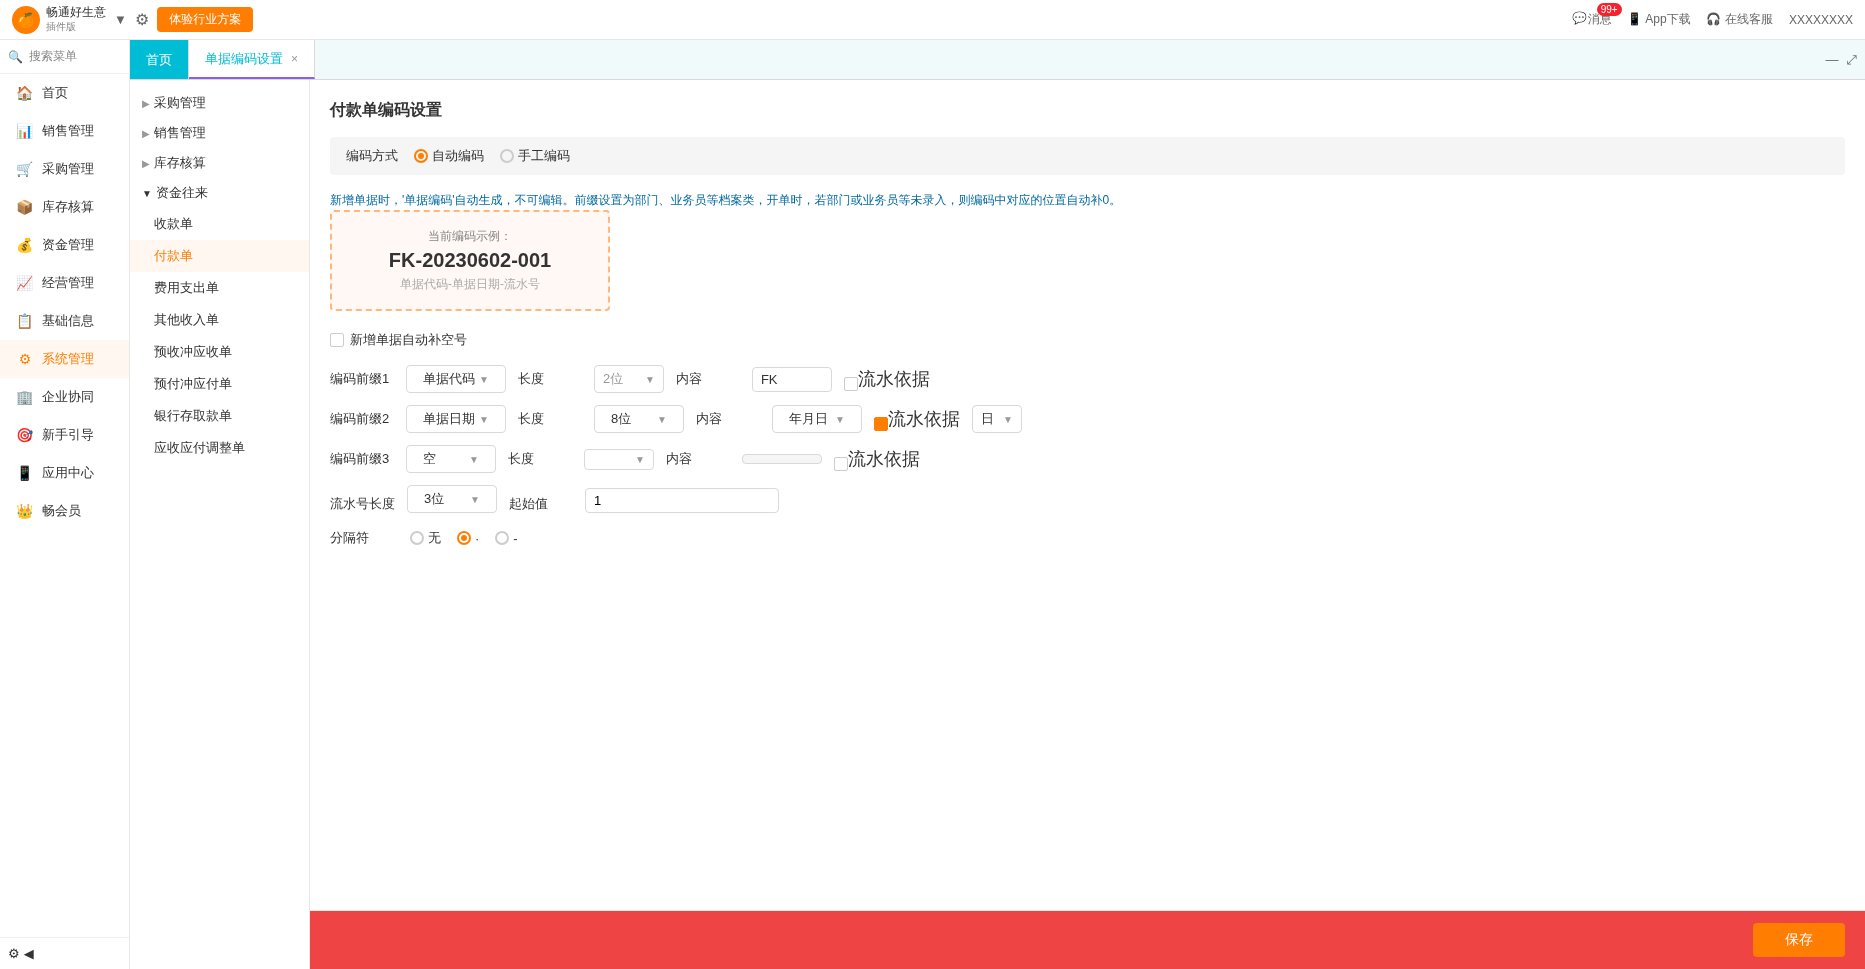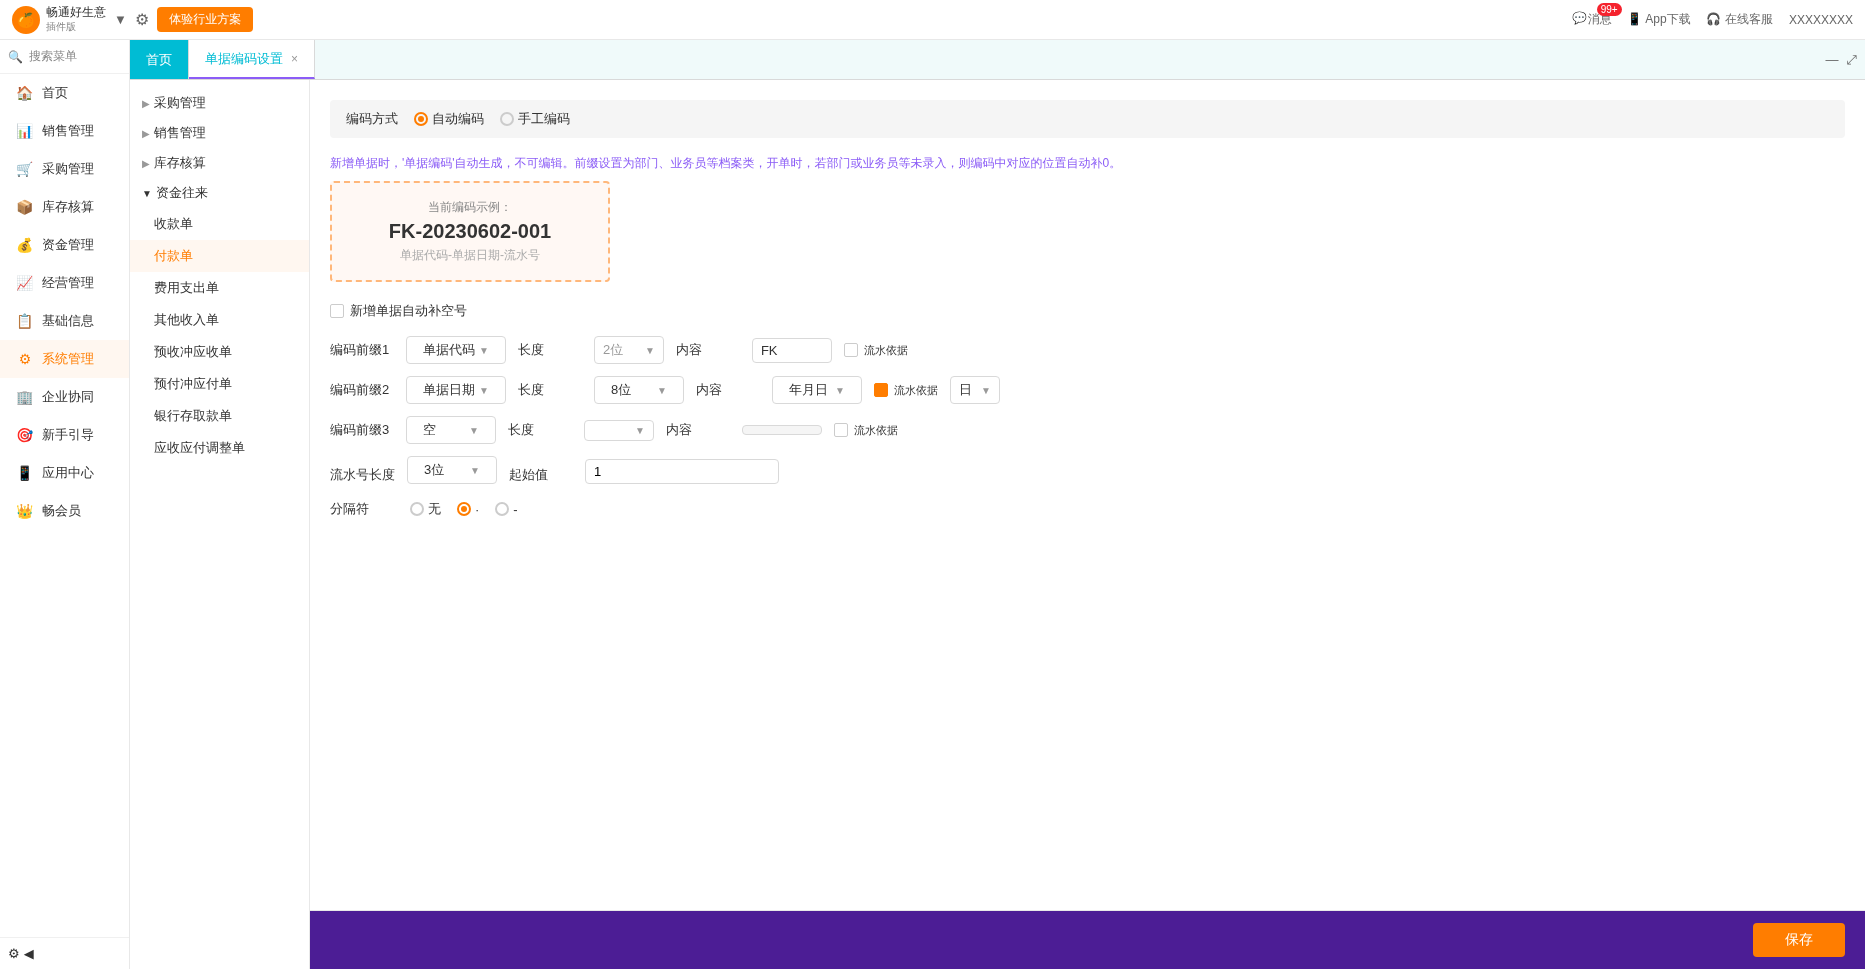--- a/index.html
+++ b/index.html
@@ -61,57 +61,57 @@
     
     .encoding-method { background: #f5f5f5; padding: 10px 16px; border-radius: 4px; display: flex; align-items: center; gap: 16px; margin-bottom: 16px; }
     .encoding-label { color: #333; font-size: 13px; }
     .radio-group { display: flex; align-items: center; gap: 16px; }
     .radio-item { display: flex; align-items: center; gap: 4px; cursor: pointer; font-size: 13px; }
     .radio-circle { width: 14px; height: 14px; border-radius: 50%; border: 2px solid #ccc; display: flex; align-items: center; justify-content: center; }
     .radio-circle.checked { border-color: #ff7d00; }
     .radio-dot { width: 6px; height: 6px; border-radius: 50%; background: #ff7d00; }
 
     
-    .info-text { color: #8b5cf6; font-size: 12px; margin-bottom: 8px; line-height: 1.6; }
+    .info-text { color: #0369a1; font-size: 12px; margin-bottom: 0; line-height: 1.6; }
 
     
     .code-preview { border: 2px dashed #ffb77a; background: #fff8f4; border-radius: 4px; padding: 16px 24px; display: inline-flex; flex-direction: column; align-items: center; margin-bottom: 20px; min-width: 280px; }
     .code-preview-label { font-size: 12px; color: #888; margin-bottom: 4px; font-family: Liberation Mono, monospace; }
     .code-preview-value { font-size: 20px; font-weight: 600; color: #333; }
     .code-preview-desc { font-size: 12px; color: #aaa; margin-top: 4px; }
 
     
     .checkbox-row { display: flex; align-items: center; gap: 6px; margin-bottom: 16px; font-size: 13px; color: #333; cursor: pointer; }
     .checkbox-box { width: 14px; height: 14px; border: 1px solid #ccc; border-radius: 2px; display: flex; align-items: center; justify-content: center; }
     .form-row { display: flex; align-items: center; gap: 12px; margin-bottom: 12px; flex-wrap: wrap; }
     .form-label { font-size: 13px; color: #333; white-space: nowrap; min-width: 64px; }
     .select-box { display: flex; align-items: center; gap: 4px; border: 1px solid #d9d9d9; border-radius: 4px; padding: 4px 16px; background: #fff; cursor: pointer; min-width: 90px; font-size: 13px; color: #333; }
     .select-arrow { font-size: 10px; color: #999; margin-left: auto; }
     .length-select { display: flex; align-items: center; gap: 16px; border: 1px solid #d9d9d9; border-radius: 4px; padding: 4px 8px; background: #fff; cursor: pointer; min-width: 70px; font-size: 13px; color: #999; }
     .content-input { border: 1px solid #d9d9d9; border-radius: 4px; padding: 4px 8px; background: #fff; min-width: 80px; font-size: 13px; color: #333; }
     .content-input.disabled { background: #f5f5f5; color: #999; }
 
     
-    .serial-item { display: flex; align-items: flex-start; gap: 6px; font-size: 11px; }
+    .serial-item { display: flex; align-items: flex-end; font-size: 18px; }
     .serial-checkbox { width: 14px; height: 14px; border: 1px solid #ccc; border-radius: 2px; }
     .serial-checkbox.checked { background: #ff7d00; border-color: #ff7d00; }
 
     
     .day-select { display: flex; align-items: center; gap: 4px; border: 1px solid #d9d9d9; border-radius: 4px; padding: 4px 8px; background: #fff; cursor: pointer; min-width: 50px; font-size: 13px; }
 
     
     .serial-length-row { display: flex; align-items: flex-end; gap: 12px; margin-bottom: 16px; }
     .start-value-input { border: 1px solid #d9d9d9; border-radius: 4px; padding: 4px 8px; min-width: 80px; font-size: 13px; }
 
     
     .separator-row { display: flex; align-items: center; gap: 16px; margin-bottom: 20px; }
     .sep-radio-none, .sep-radio-dot, .sep-radio-dash { display: flex; align-items: center; gap: 4px; font-size: 13px; cursor: pointer; }
 
     
-    .page-footer { padding: 12px 20px; background: #4c1d95; border-top: 1px solid #e8e8e8; display: flex; justify-content: flex-end; flex-shrink: 0; }
+    .page-footer { padding: 12px 20px; background: #ef4444; border-top: 1px solid #e8e8e8; display: flex; justify-content: flex-end; flex-shrink: 0; }
     .save-btn { background: #ff7d00; color: white; border: none; padding: 8px 32px; border-radius: 4px; cursor: pointer; font-size: 14px; font-weight: 500; }
   </style>
 </head>
 <body>
 
 <div class="top-bar">
   <div class="top-bar-left">
     <div class="top-bar-logo">
       <div class="logo-icon">🍊</div>
       <div>
@@ -244,20 +244,21 @@
         <div class="nav-sub-item">费用支出单</div>
         <div class="nav-sub-item">其他收入单</div>
         <div class="nav-sub-item">预收冲应收单</div>
         <div class="nav-sub-item">预付冲应付单</div>
         <div class="nav-sub-item">银行存取款单</div>
         <div class="nav-sub-item">应收应付调整单</div>
       </div>
 
       <div style="flex:1; display:flex; flex-direction:column; overflow:hidden;">
         <div class="right-content">
+          <div class="page-title">付款单编码设置</div>
 
           
           <div class="encoding-method">
             <span class="encoding-label">编码方式</span>
             <div class="radio-group">
               <div class="radio-item">
                 <div class="radio-circle checked">
                   <div class="radio-dot"></div>
                 </div>
                 <span>自动编码</span>

